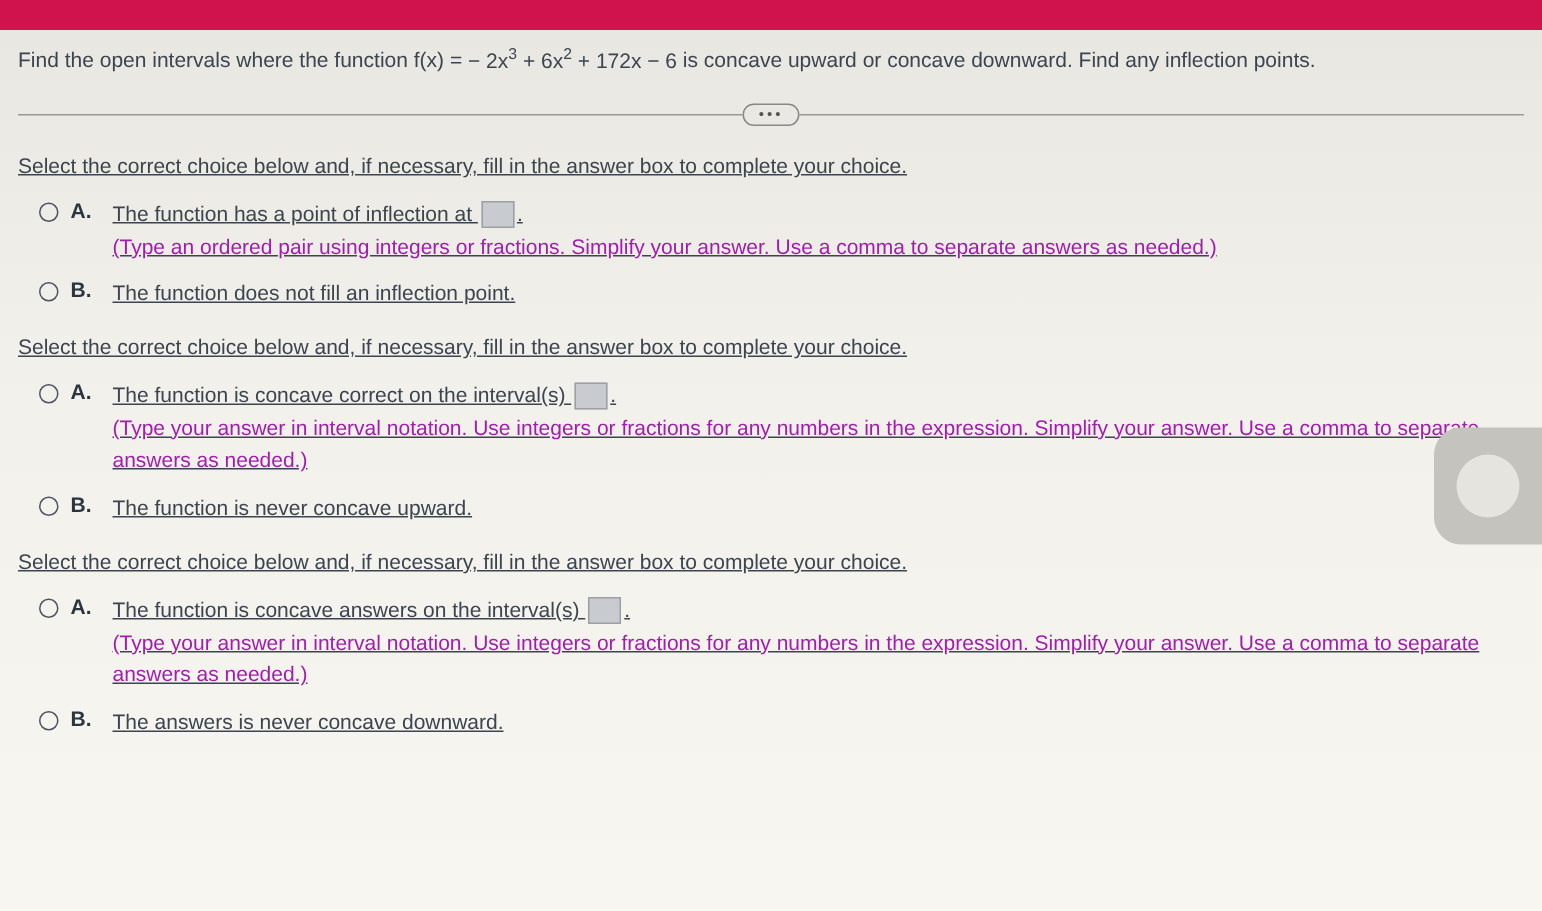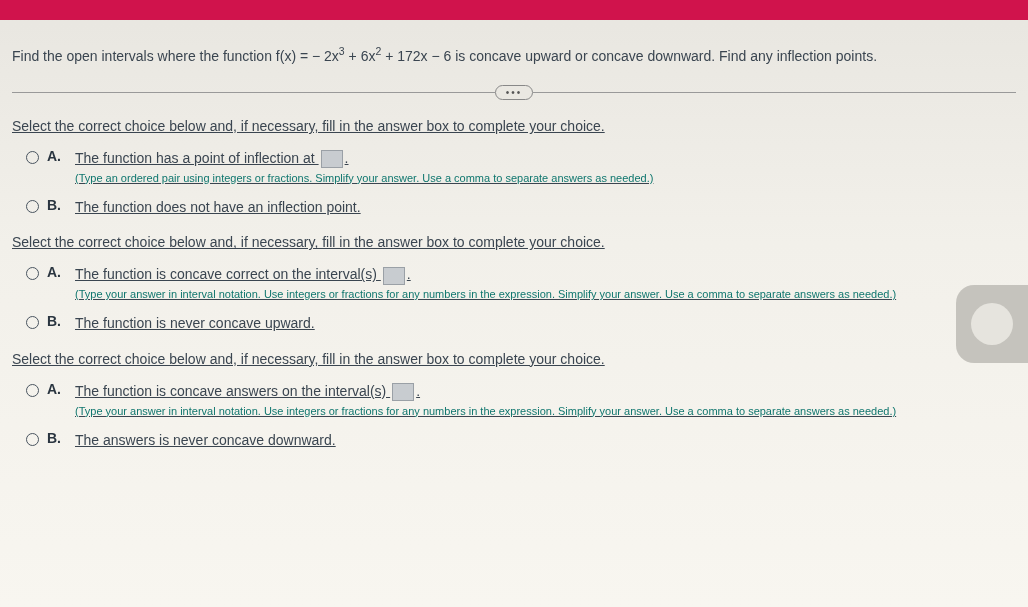--- a/index.html
+++ b/index.html
@@ -14,21 +14,21 @@
       height: 607px;
       position: relative;
       overflow: hidden;
     }
     .top-bar {
       height: 20px;
       background: #d0134c;
       width: 100%;
     }
     .content {
-      padding: 23px 12px;
+      padding: 8px 12px;
     }
     .question-text {
       color: #3a4550;
       font-size: 14px;
       line-height: 1.6;
       margin-bottom: 18px;
     }
     .divider-wrap {
       display: flex;
       align-items: center;
@@ -90,22 +90,22 @@
       display: inline-block;
       width: 22px;
       height: 18px;
       background: #c8ccd0;
       border: 1px solid #9aa0a6;
       vertical-align: middle;
       margin: 0 2px;
       cursor: text;
     }
     .hint {
-      color: #0f766e;
-      font-size: 11px;
+      color: #a21caf;
+      font-size: 14px;
     }
     .section-gap {
       margin-top: 16px;
       margin-bottom: 14px;
     }
     .floating-btn {
       position: absolute;
       right: 0;
       top: 285px;
       width: 72px;
@@ -152,21 +152,21 @@
     <div class="choice-body">
       <span>The function has a point of inflection at </span><span class="answer-box"></span><span>.</span>
       <div class="hint">(Type an ordered pair using integers or fractions. Simplify your answer. Use a comma to separate answers as needed.)</div>
     </div>
   </div>
 
   <div class="choice-row">
     <div class="radio"></div>
     <div class="choice-letter">B.</div>
     <div class="choice-body">
-      <span>The function does not have an inflection point.</span>
+      <span>The function does not fill an inflection point.</span>
     </div>
   </div>
 
   <div class="prompt section-gap">Select the correct choice below and, if necessary, fill in the answer box to complete your choice.</div>
 
   <div class="choice-row">
     <div class="radio"></div>
     <div class="choice-letter">A.</div>
     <div class="choice-body">
       <span>The function is concave correct on the interval(s) </span><span class="answer-box"></span><span>.</span>

